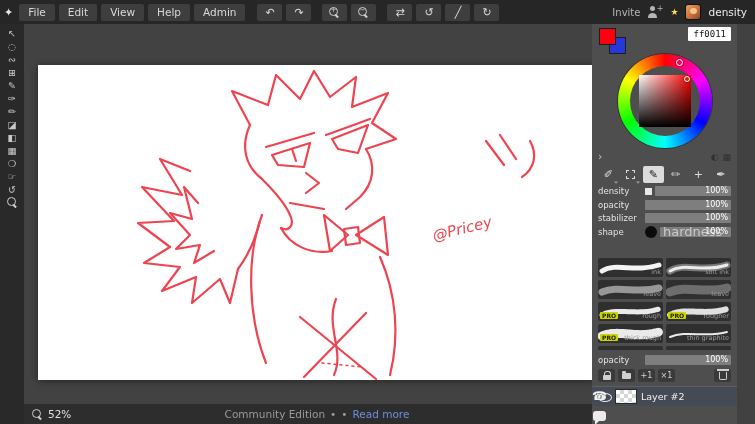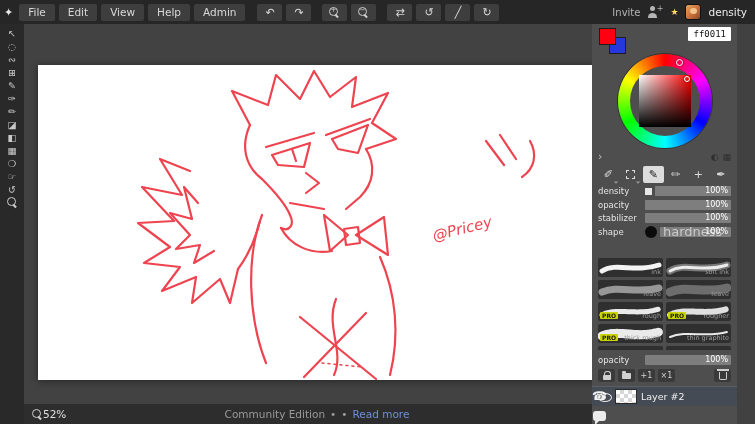--- a/index.html
+++ b/index.html
@@ -47,21 +47,21 @@
 
   
   .canvas-area { position:absolute; left:24px; top:24px; right:145px; bottom:20px; background:#424242; }
   .canvas { position:absolute; left:14px; top:41px; width:560px; height:315px; background:#ffffff;
             box-shadow:0 1px 7px rgba(0,0,0,.45); }
   .canvas svg { width:100%; height:100%; display:block; }
 
   
   .statusbar { position:absolute; left:24px; right:145px; bottom:0; height:20px; background:#2d2d2d;
                display:flex; align-items:center; color:#9a9a9a; font-size:10.5px; padding:0 8px; }
-  .zoom-lvl { color:#e0e0e0; font-size:10.5px; }
+  .zoom-lvl { color:#e0e0e0; margin-left:5px; font-size:10.5px; }
   .status-center { position:absolute; left:50%; transform:translateX(-50%); white-space:nowrap;
                    display:flex; gap:5px; align-items:center; }
   .readmore { color:#6e8fd8; }
 
   
   .rpanel { position:absolute; right:18px; top:24px; width:145px; height:400px; background:#4e4e4e;
             padding:2px 6px 0 6px; overflow:hidden; z-index:6; }
 
   .color-row { position:relative; height:24px; }
   .swatch { position:absolute; width:17px; height:17px; border:1px solid #1d1d1d; }

